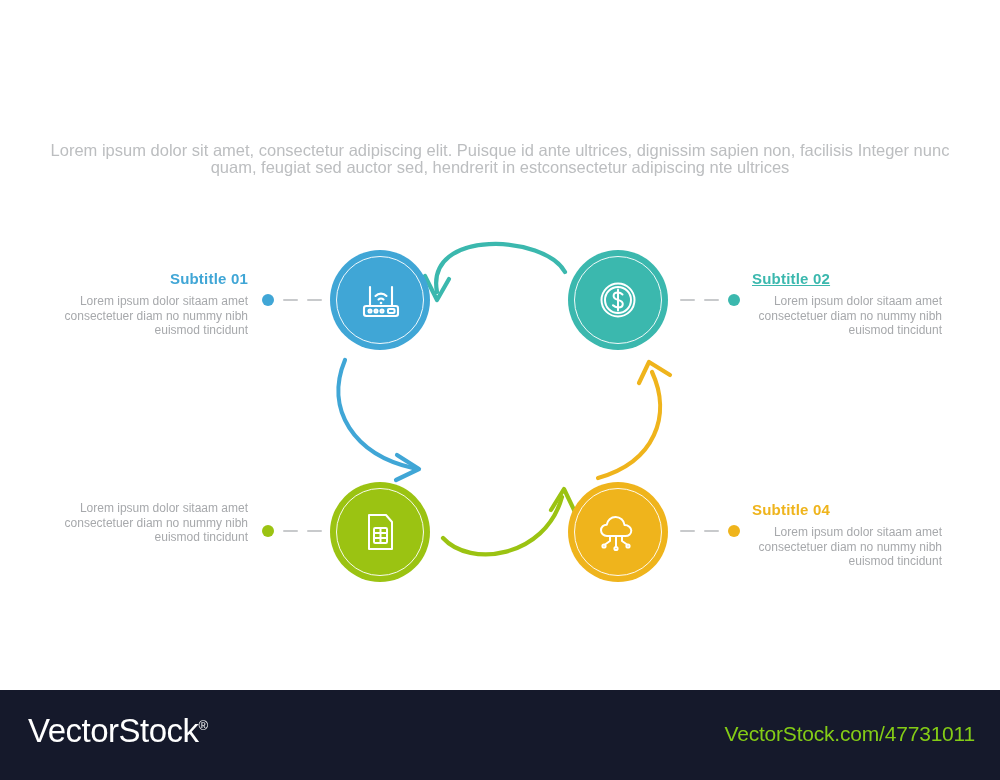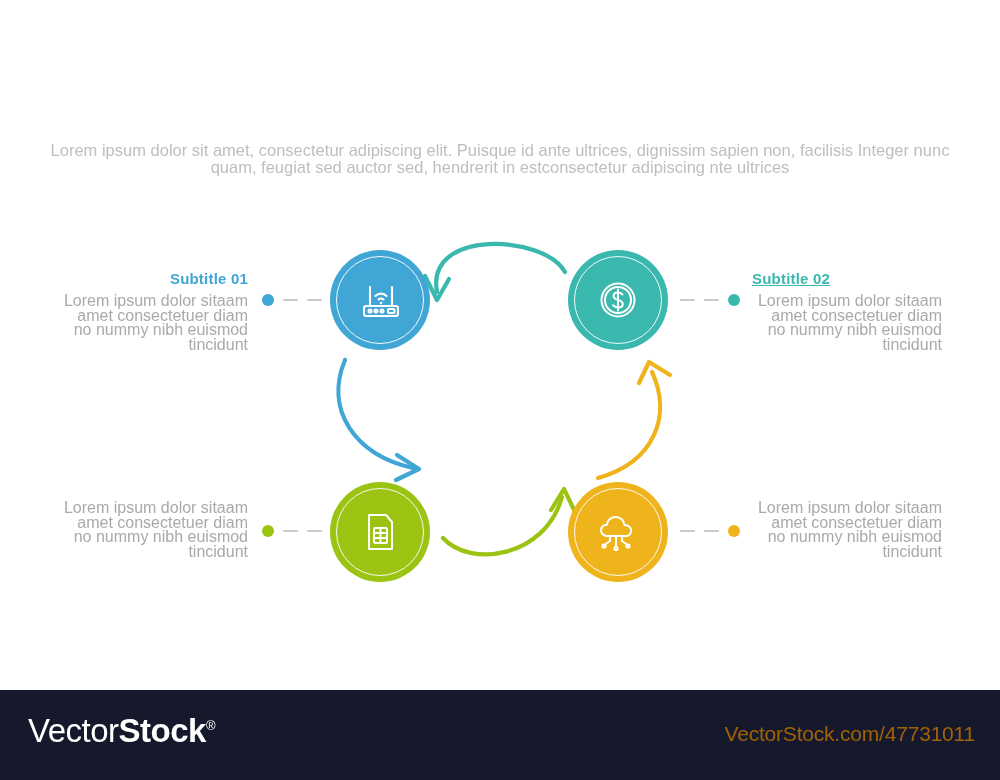--- a/index.html
+++ b/index.html
@@ -81,21 +81,21 @@
     position: absolute;
     width: 190px;
   }
   .label-block .sub {
     font-size: 15px;
     font-weight: bold;
     margin: 0 0 7px 0;
     letter-spacing: 0.2px;
   }
   .label-block .desc {
-    font-size: 16px;
+    font-size: 12px;
     line-height: 14.5px;
     color: #a7a9ac;
     text-align: right;
   }
   .label-left { text-align: right; }
   .label-right { text-align: left; }
 
   #label1 { left: 58px;  top: 270px; }
   #label2 { left: 752px; top: 270px; }
   #label3 { left: 58px;  top: 501px; }
@@ -148,31 +148,31 @@
   .vs-logo {
     position: absolute;
     left: 28px;
     top: 22px;
     font-size: 33px;
     color: #ffffff;
     letter-spacing: -0.5px;
     white-space: nowrap;
   }
   .vs-logo .thin { font-weight: 300; margin-top: 20px; }
-  .vs-logo .bold { font-weight: bold; }
+  .vs-logo .bold { font-weight: normal; }
   .vs-logo .reg {
     font-size: 13px;
     vertical-align: super;
   }
   .vs-url {
     position: absolute;
     right: 25px;
     top: 32px;
     font-size: 21px;
-    color: #a16207;
+    color: #84cc16;
     letter-spacing: -0.2px;
     white-space: nowrap;
   }
 </style>
 </head>
 <body>
 
 <div class="canvas">
 
   <div class="page-subtitle">Lorem ipsum dolor sit amet, consectetur adipiscing elit. Puisque id ante ultrices, dignissim sapien non, facilisis Integer nunc quam, feugiat sed auctor sed, hendrerit in estconsectetur adipiscing nte ultrices</div>
@@ -295,20 +295,21 @@
   <div class="label-block label-right" id="label2">
     <div class="sub" style="color:#3BB8AE;text-decoration:underline;">Subtitle 02</div>
     <div class="desc">Lorem ipsum dolor sitaam amet consectetuer diam no nummy nibh euismod tincidunt</div>
   </div>
 
   <div class="label-block label-left" id="label3">
     <div class="desc">Lorem ipsum dolor sitaam amet consectetuer diam no nummy nibh euismod tincidunt</div>
   </div>
 
   <div class="label-block label-right" id="label4">
+    <div class="sub" style="color:#EFB41C;">Subtitle 04</div>
     <div class="desc">Lorem ipsum dolor sitaam amet consectetuer diam no nummy nibh euismod tincidunt</div>
   </div>
 
 </div>
 
 <div class="footer">
   <div class="vs-logo">
     <span class="thin">Vector</span><span class="bold">Stock</span><span class="reg">®</span>
   </div>
   <div class="vs-url">VectorStock.com/47731011</div>

